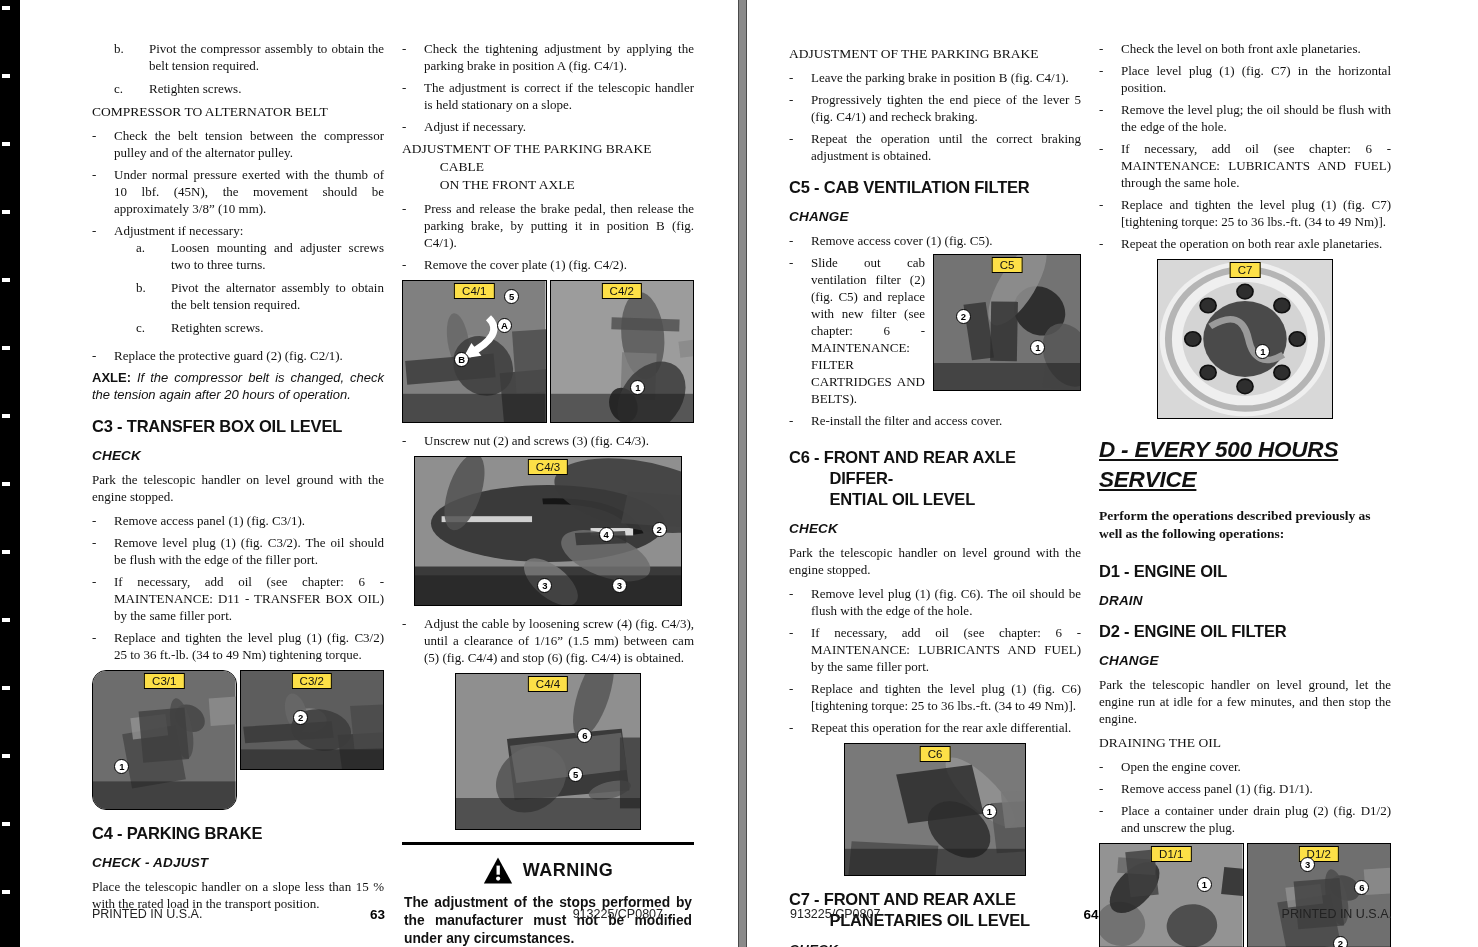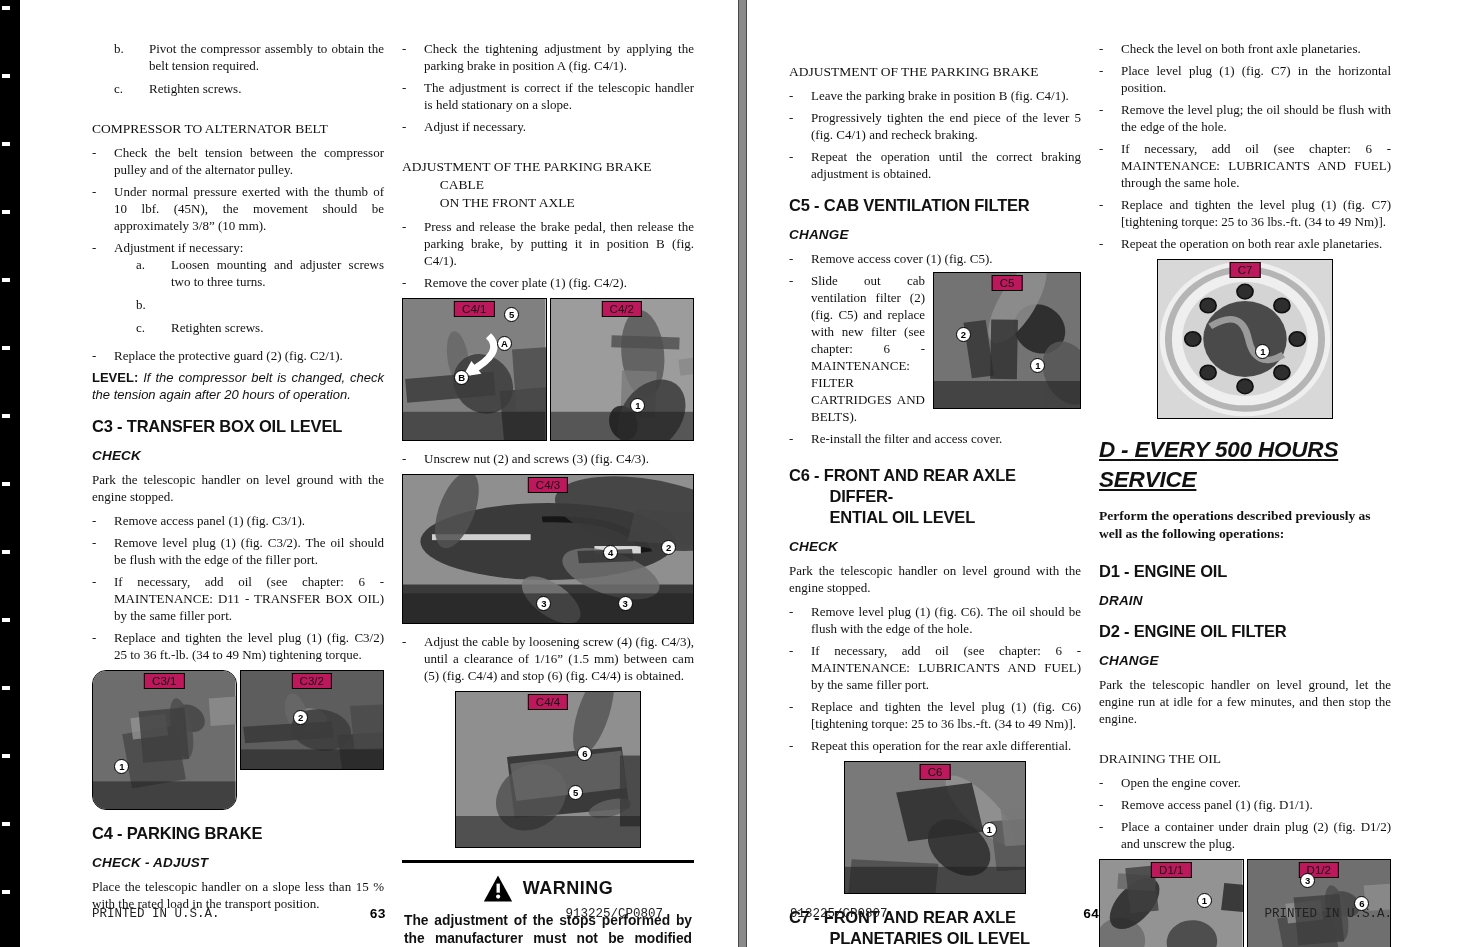--- a/index.html
+++ b/index.html
@@ -16,21 +16,21 @@
   .pageL{left:20px;width:718px;}
   .pageR{left:747px;width:731px;}
   .col{position:absolute;width:292px;top:40px;}
   #c00{left:72px;} #c01{left:382px;}
   #c10{left:42px;} #c11{left:352px;}
 
   
   .p,.li,.oli{font-size:13px;line-height:17px;text-align:justify;}
   .p{margin:0 0 7px;}
   .pbold{font-size:13.5px;line-height:18px;font-weight:bold;margin:0 0 18px;text-align:left;}
-  .caps{font-size:13.5px;line-height:18px;margin:23px 0 6px;white-space:pre-line;
+  .caps{font-size:13.5px;line-height:18px;margin:5px 0 6px;white-space:pre-line;
         padding-left:2.8em;text-indent:-2.8em;}
   .h2{font-family:"Liberation Sans",sans-serif;font-weight:bold;font-size:16.5px;line-height:21px;
       margin:13px 0 7px;white-space:pre-line;padding-left:2.45em;text-indent:-2.45em;letter-spacing:-.2px;}
   .h3{font-family:"Liberation Sans",sans-serif;font-weight:bold;font-style:italic;font-size:13.5px;
       margin:11px 0 8px;letter-spacing:.2px;}
   .bigh{font-family:"Liberation Sans",sans-serif;font-weight:bold;font-style:italic;font-size:22.5px;
       line-height:30px;text-decoration:underline;margin:16px 0 12px;white-space:pre-line;letter-spacing:-.2px;}
   .note{font-family:"Liberation Sans",sans-serif;font-size:13px;line-height:17px;margin:3px 0 8px;text-align:justify;}
   .note b{font-style:normal;} .note i{font-style:italic;}
   .ul{margin:0 0 3px;}
@@ -41,38 +41,38 @@
   .oli{display:flex;margin:0 0 6px;}
   .oli .m{width:35px;flex:0 0 35px;}
   .oli .t{flex:1;}
 
   
   .figrow{display:flex;gap:3px;margin:7px 0 9px;justify-content:center;}
   .fig{position:relative;border:1px solid #000;box-sizing:border-box;overflow:hidden;}
   .fig.pair{flex:1;}
   .fig svg.photo{position:absolute;left:0;top:0;width:100%;height:100%;}
   .figlabel{position:absolute;top:2px;left:50%;transform:translateX(-50%);
-      background:#be185d;border:1px solid #000;font-family:"Liberation Sans",sans-serif;
+      background:#fde047;border:1px solid #000;font-family:"Liberation Sans",sans-serif;
       font-size:11.5px;line-height:14px;padding:0 7px;z-index:3;}
   .callout{position:absolute;width:15px;height:15px;border-radius:50%;background:#fff;border:1px solid #000;
       font-family:"Liberation Sans",sans-serif;font-size:9.5px;font-weight:bold;color:#000;
       display:flex;align-items:center;justify-content:center;z-index:3;box-sizing:border-box;}
   .ulfig{overflow:hidden;}
   .ulfig .figwrap{overflow:visible;}
   .ulfig .fig{float:right;margin:0 0 6px 8px;}
 
   
   .warn{border-top:3px solid #000;border-bottom:3px solid #000;margin-top:12px;padding:10px 2px 22px;}
   .warnhead{display:flex;align-items:center;justify-content:center;gap:10px;margin:2px 0 10px;}
   .warntitle{font-family:"Liberation Sans",sans-serif;font-weight:bold;font-size:18px;letter-spacing:.5px;}
   .warntext{font-family:"Liberation Sans",sans-serif;font-weight:bold;font-size:13.8px;line-height:18px;text-align:justify;}
 
   
   .footer{position:absolute;bottom:24px;left:0;right:0;height:16px;
-      font-family:Liberation Mono, monospace;font-size:12.5px;color:#222;}
+      font-family:Liberation Sans, sans-serif;font-size:12.5px;color:#222;}
   .f-left{position:absolute;left:0;}
   .f-right{position:absolute;right:0;}
   .f-num{position:absolute;left:50%;transform:translateX(-50%);font-weight:bold;font-size:13.5px;color:#000;}
   .pageL .footer{left:72px;right:75px;}
   .pageR .footer{left:43px;right:86px;}
 </style>
 </head>
 <body>
 
 <div class="canvas">
@@ -104,33 +104,34 @@
           </div>
           <div class="li">
             <span class="dash">-</span>
             <span class="t">Adjustment if necessary:<div class="ol">
                 <div class="oli">
                   <span class="m">a.</span>
                   <span class="t">Loosen mounting and adjuster screws two to three turns.</span>
                 </div>
                 <div class="oli">
                   <span class="m">b.</span>
+                  <span class="t">Pivot the alternator assembly to obtain the belt tension required.</span>
                 </div>
                 <div class="oli">
                   <span class="m">c.</span>
                   <span class="t">Retighten screws.</span>
                 </div>
               </div></span>
           </div>
           <div class="li">
             <span class="dash">-</span>
             <span class="t">Replace the protective guard (2) (fig. C2/1).</span>
           </div>
         </div>
-        <div class="note"><b>LEVEL:</b><i> If the compressor belt is changed, check the tension again after 20 hours of operation.</i></div>
+        <div class="note"><b>AXLE:</b><i> If the compressor belt is changed, check the tension again after 20 hours of operation.</i></div>
         <div class="h2">C3 - TRANSFER BOX OIL LEVEL</div>
         <div class="h3">CHECK</div>
         <div class="p">Park the telescopic handler on level ground with the engine stopped.</div>
         <div class="ul">
           <div class="li">
             <span class="dash">-</span>
             <span class="t">Remove access panel (1) (fig. C3/1).</span>
           </div>
           <div class="li">
             <span class="dash">-</span>
@@ -244,21 +245,21 @@
             <div class="callout" style="left: 56%; top: 70%;">1</div>
           </div>
         </div>
         <div class="ul">
           <div class="li">
             <span class="dash">-</span>
             <span class="t">Unscrew nut (2) and screws (3) (fig. C4/3).</span>
           </div>
         </div>
         <div class="figrow">
-          <div class="fig" style="height: 150px; width: 292px;">
+          <div class="fig" style="height: 150px; width: 268px;">
             <svg class="photo" viewBox="0 0 100 100" preserveAspectRatio="none">
               <rect width="100" height="100" fill="#a0a0a0"></rect>
               <rect width="100" height="100" fill="#585858" opacity="0.35"></rect>
               <rect width="100" height="100" fill="#8f8f8f"></rect>
               <ellipse cx="50" cy="45" rx="44" ry="26" fill="#3a3a3a"></ellipse>
               <rect x="10" y="40" width="34" height="4" fill="#cfcfcf"></rect>
               <path d="M48 30 Q78 28 84 52" stroke="#161616" stroke-width="4" fill="none"></path>
               <rect x="66" y="48" width="16" height="5" fill="#d8d8d8"></rect>
               <rect x="0" y="74" width="100" height="26" fill="#1d1d1d" opacity="0.75"></rect>
               <ellipse cx="51.1" cy="84.4" rx="17.4" ry="7.4" fill="rgb(122,122,122)" opacity="0.85" transform="rotate(64 51.1 84.4)"></ellipse>

